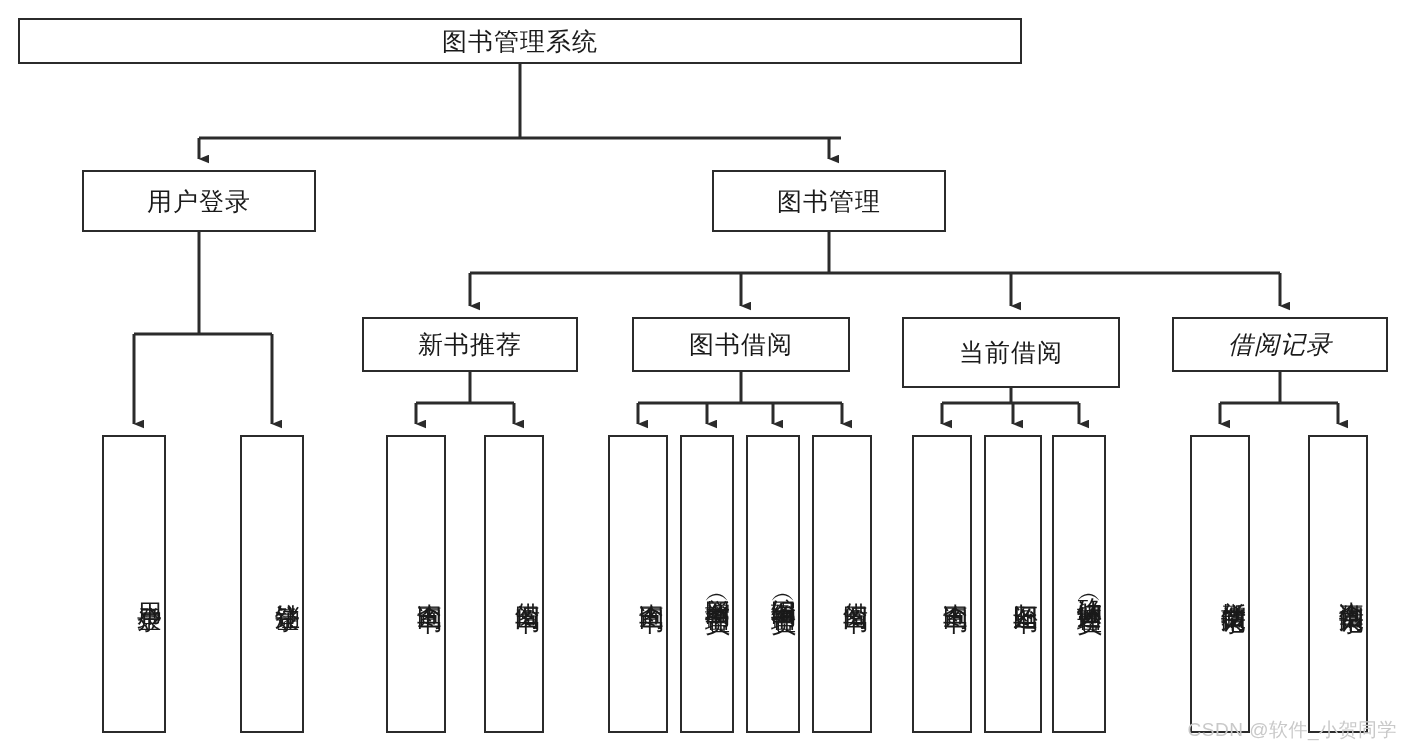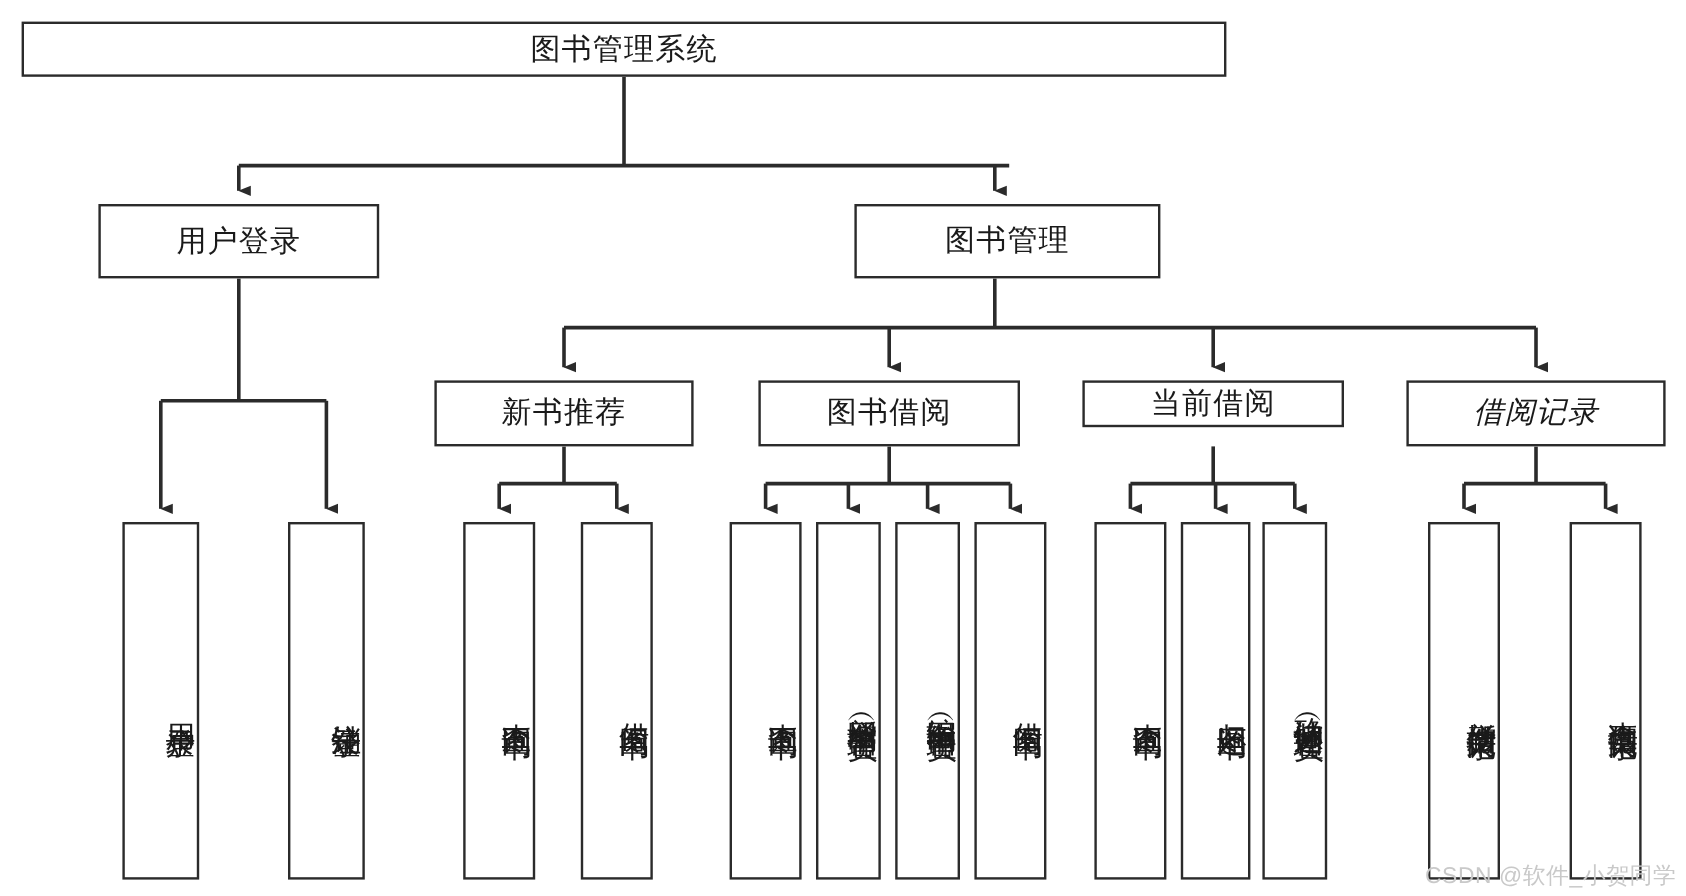--- a/index.html
+++ b/index.html
@@ -95,31 +95,31 @@
     </g>
   </svg>
 
   <div class="node node-h node-root" style="left:18px;top:18px;width:1004px;height:46px;">
     <span>图书管理系统</span>
   </div>
 
   <div class="node node-h" style="left:82px;top:170px;width:234px;height:62px;">
     <span>用户登录</span>
   </div>
-  <div class="node node-h" style="left:712px;top:170px;width:255px;height:62px;font-family:Liberation Mono, monospace;">
+  <div class="node node-h" style="left:712px;top:170px;width:234px;height:62px;">
     <span>图书管理</span>
   </div>
 
   <div class="node node-h" style="left:362px;top:317px;width:216px;height:55px;">
     <span>新书推荐</span>
   </div>
   <div class="node node-h" style="left:632px;top:317px;width:218px;height:55px;">
     <span>图书借阅</span>
   </div>
-  <div class="node node-h" style="left:902px;top:317px;width:218px;height:39px;">
+  <div class="node node-h" style="left:902px;top:317px;width:218px;height:71px;">
     <span>当前借阅</span>
   </div>
   <div class="node node-h" style="left:1172px;top:317px;width:216px;height:55px;font-style:italic;">
     <span>借阅记录</span>
   </div>
 
   <div class="node node-v" style="left:102px;top:435px;width:64px;height:298px;">
     <span class="vtext">用户登录</span>
   </div>
   <div class="node node-v" style="left:240px;top:435px;width:64px;height:298px;">

